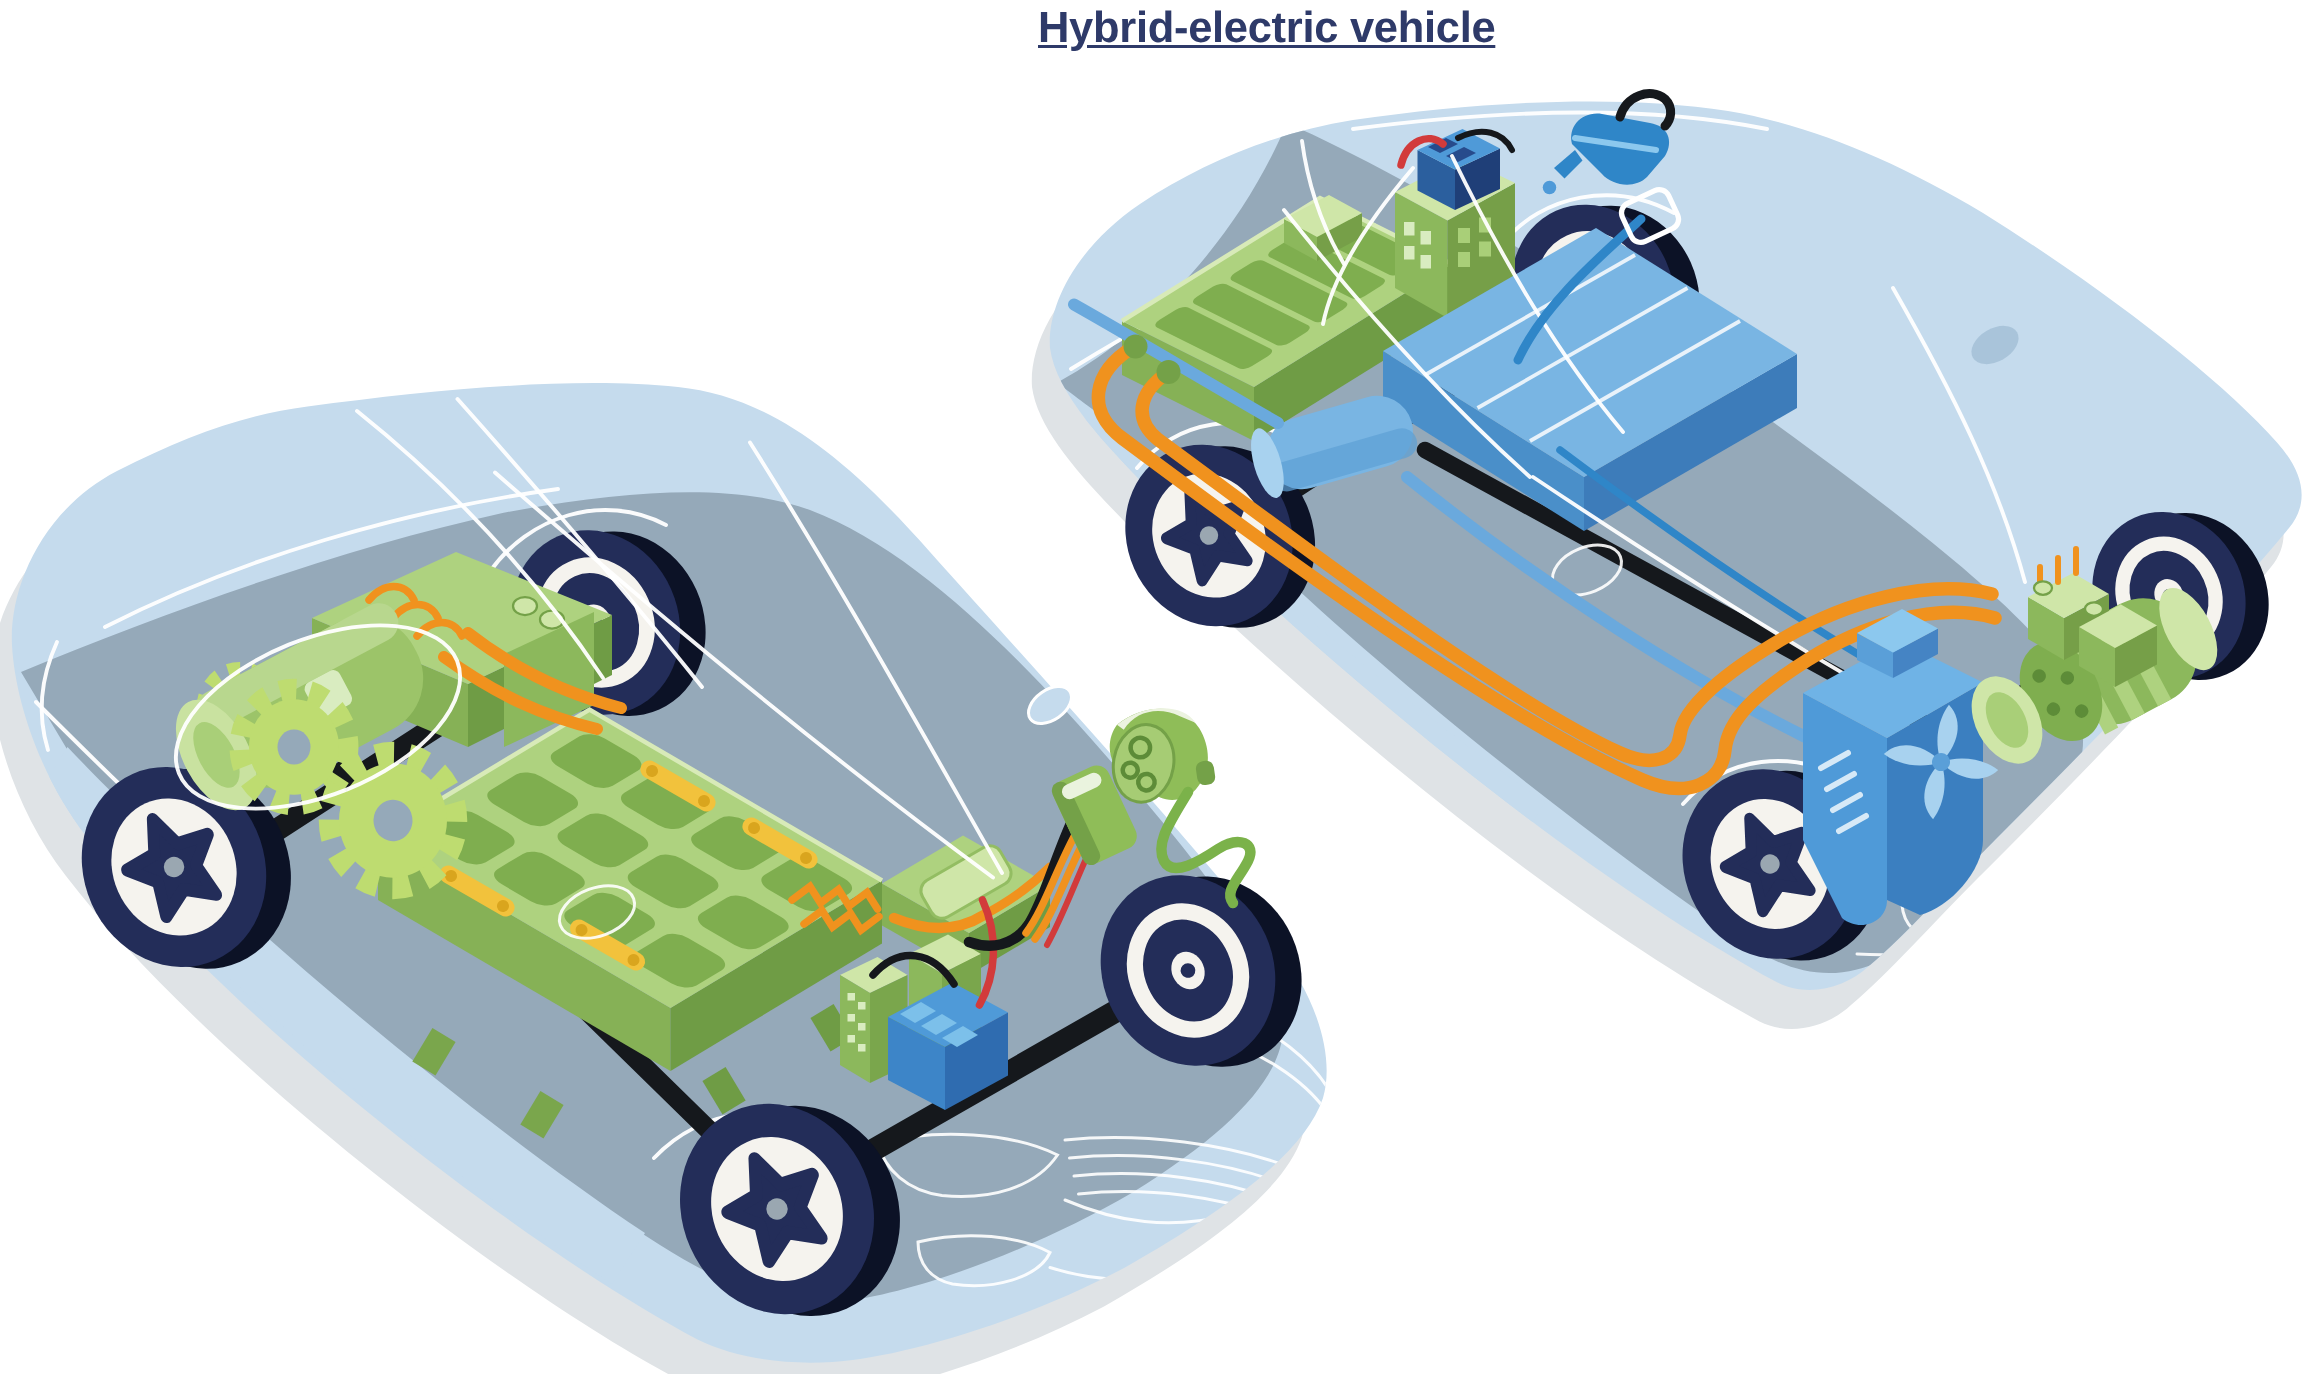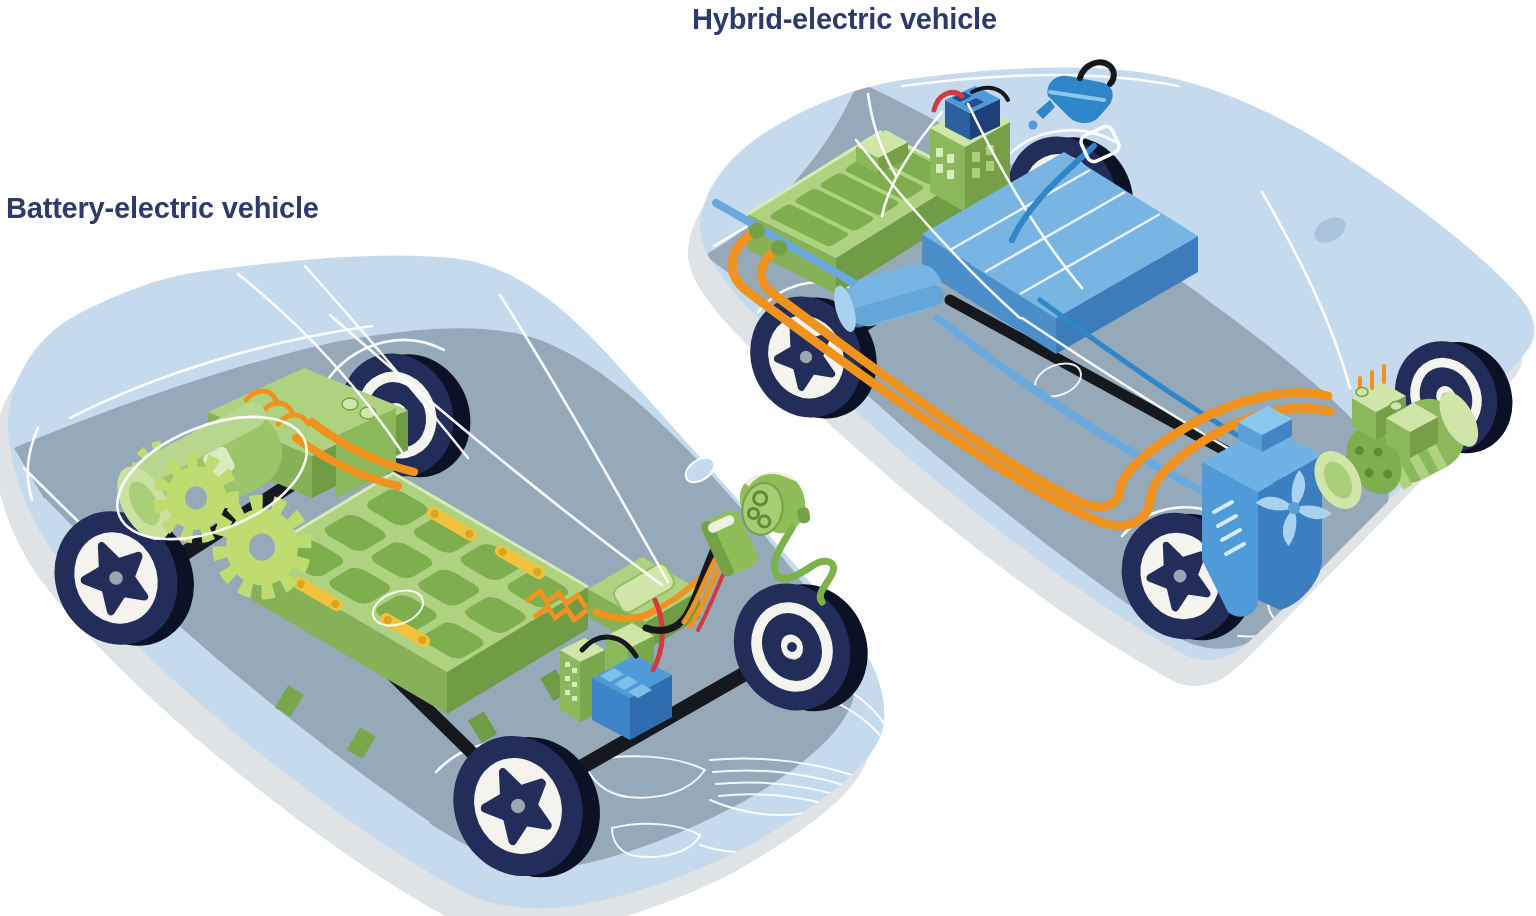--- a/index.html
+++ b/index.html
@@ -3,21 +3,21 @@
 <meta charset="utf-8">
 <style>
   :root{ --bg:#ffffff; }
   html,body{margin:0;padding:0;background:var(--bg);}
   .stage{position:relative;width:1536px;height:916px;background:var(--bg);overflow:hidden;
          font-family:"Liberation Sans", sans-serif;}
   .stage svg{position:absolute;left:0;top:0;}
   .title{position:absolute;font-size:29px;font-weight:700;letter-spacing:-0.2px;
          color:var(--text_navy);white-space:nowrap;}
   .title.bev{left:6px;top:192px;}
-  .title.hev{left:692px;top:3px;}
+  .title.hev{left:692px;top:3px;text-decoration:underline;}
   .wl{stroke:var(--white_line);stroke-width:2.6;fill:none;stroke-linecap:round;opacity:.95;}
   .wl-thin{stroke:var(--white_line);stroke-width:2;fill:none;stroke-linecap:round;opacity:.9;}
   .cable-o{stroke:var(--orange);fill:none;stroke-linecap:round;}
   .cable-r{stroke:var(--red);fill:none;stroke-linecap:round;}
   .cable-k{stroke:var(--black);fill:none;stroke-linecap:round;}
   .cable-b{stroke:var(--blue_line);fill:none;stroke-linecap:round;}
   .cable-x{stroke:var(--exhaust_blue);fill:none;stroke-linecap:round;}
   .cable-g{stroke:var(--green_cable);fill:none;stroke-linecap:round;}
   .axle{stroke:var(--black);stroke-linecap:round;}
 </style>
@@ -415,15 +415,14 @@
     <g>
       <path d="M1048,96 C1045,84 1055,74 1068,76 L1100,82 C1112,84 1116,94 1110,104 L1098,118 C1090,126 1075,124 1068,116 Z" fill="var(--blue_line)"></path>
       <path d="M1050,92 L1104,100" stroke="#8cc8ee" stroke-width="4" stroke-linecap="round"></path>
       <path class="cable-k" stroke-width="6" d="M1080,78 C1084,64 1100,58 1110,66 C1116,72 1114,80 1110,84" fill="none"></path>
       <path d="M1050,100 L1036,112 L1043,119 L1055,107 Z" fill="var(--blue_line)"></path>
       <circle cx="1033" cy="125" r="4.5" fill="var(--blue_mid)"></circle>
     </g>
   </g>
 </svg>
 
-<div class="title bev">Battery-electric vehicle</div>
 <div class="title hev">Hybrid-electric vehicle</div>
 </div>
 
 </body></html>

